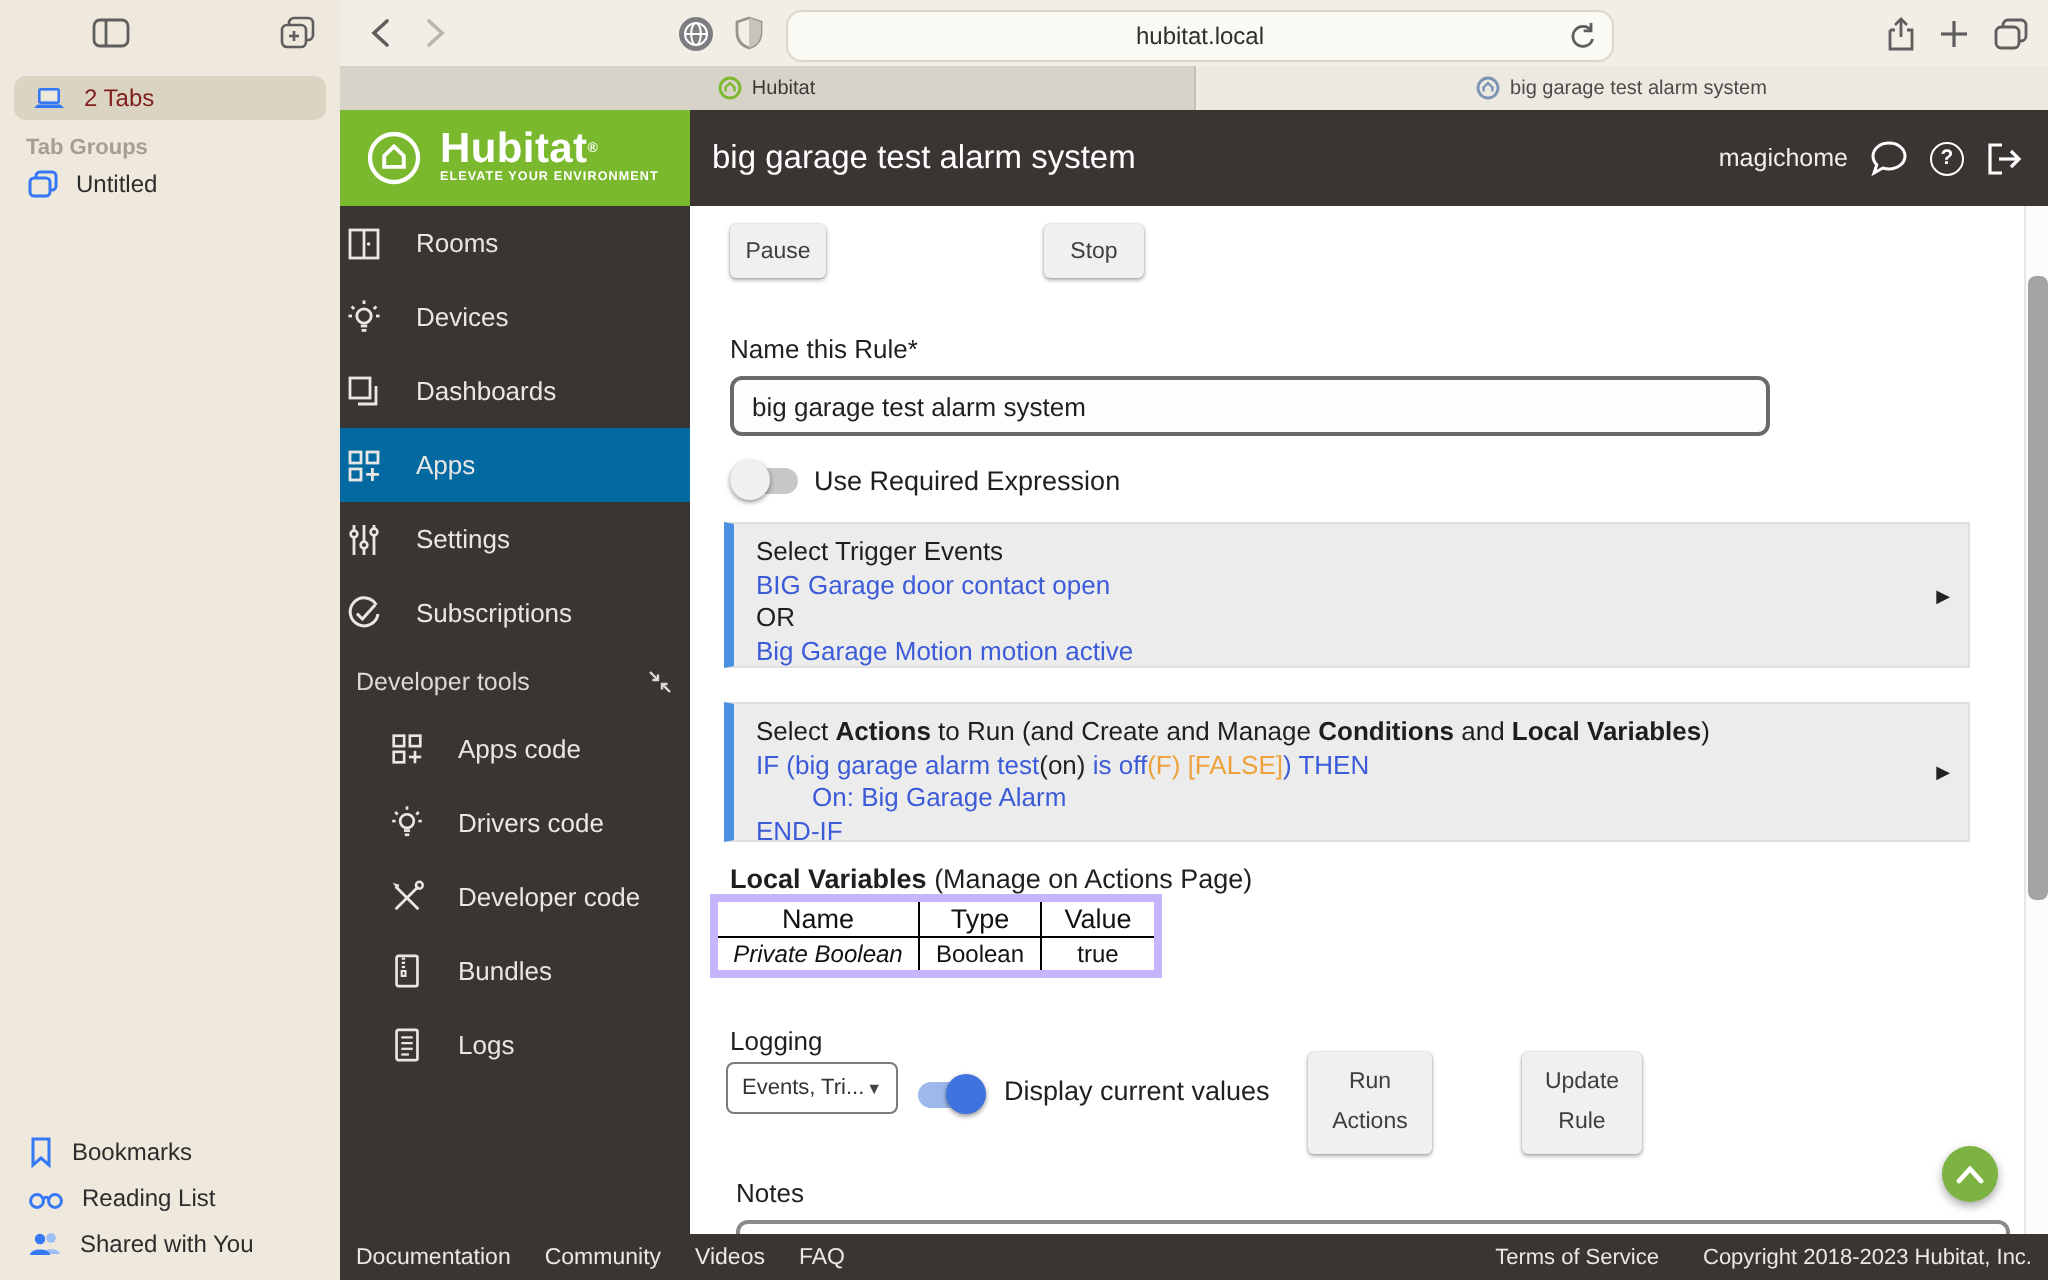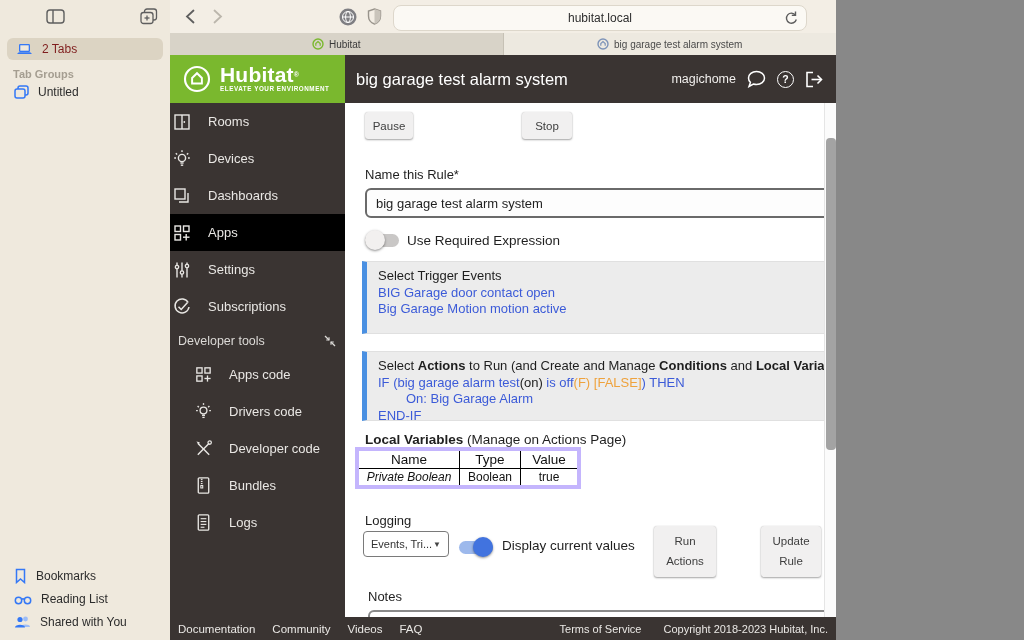--- a/index.html
+++ b/index.html
@@ -1,16 +1,16 @@
 <!DOCTYPE html>
 <html style="--hubitat-green: #7AB82E; --dark: #3A3432; --link-blue: #3C5BD8; --code-orange: #EFA23C; --panel-accent: #4A90E2; --toggle-blue: #4173DF; --fab-green: #7CB342; --safari-blue: #3478F6;"><head>
 <meta charset="utf-8">
 <style>
   html,body{margin:0;padding:0;background:#888;}
-  .screen{position:relative;width:836px;height:640px;overflow:hidden;
+  .screen{position:relative;width:1024px;height:640px;overflow:hidden;
     font-family:"Liberation Sans",sans-serif;background:#fff;}
   svg{display:block;}
 
   
   .chrome-top{position:absolute;left:0;top:0;width:1024px;height:33px;}
   .chrome-top-side{position:absolute;left:0;top:0;width:170px;height:33px;background:#EFE9DD;}
   .chrome-top-main{position:absolute;left:170px;top:0;right:0;height:33px;background:#F3EEE5;}
   .tool-icon{position:absolute;color:#5E5E5E;cursor:default;}
   .url-bar{position:absolute;left:393px;top:5px;width:412px;height:24px;background:#FBF9F4;
     border:1px solid #DDD7CB;border-radius:8px;display:flex;align-items:center;justify-content:center;}
@@ -39,21 +39,21 @@
   .app-header{position:absolute;left:175px;top:0;right:0;height:48px;background:var(--dark,#3A3432);
     display:flex;align-items:center;color:#fff;}
   .app-title{margin-left:11px;font-size:16.5px;font-weight:400;}
   .hdr-right{margin-left:auto;margin-right:13px;display:flex;align-items:center;gap:11px;}
   .hdr-user{font-size:12.5px;color:#F1EFED;}
   .help-circ{width:15px;height:15px;border:1.5px solid #fff;border-radius:50%;font-size:10.5px;font-weight:bold;
     display:flex;align-items:center;justify-content:center;color:#fff;}
 
   .app-nav{position:absolute;left:0;top:48px;width:175px;bottom:23px;background:var(--dark,#3A3432);color:#E9E7E4;}
   .nav-item{height:37px;display:flex;align-items:center;gap:16px;padding-left:2px;font-size:13px;cursor:default;}
-  .nav-item.selected{background:#000000;}
+  .nav-item.selected{background:#0369a1;}
   .nav-item.dev{padding-left:24px;}
   .nav-section{height:31px;display:flex;align-items:center;justify-content:space-between;
     padding:0 9px 0 8px;font-size:12.5px;color:#DCDAD7;}
 
   .app-footer{position:absolute;left:0;right:0;bottom:0;height:23px;background:var(--dark,#3A3432);
     display:flex;align-items:center;color:#EAE8E5;font-size:11.5px;padding:0 8px;box-sizing:border-box;gap:17px;}
   .foot-right{margin-left:auto;display:flex;gap:22px;font-size:11px;}
 
   .app-main{position:absolute;left:175px;top:48px;right:0;bottom:23px;background:#fff;overflow:hidden;}
 
@@ -447,20 +447,21 @@
 
       <span class="switch" style="left:20px;top:127px;">
         <span class="track"></span>
           <span class="knob"></span>
       </span>
       <div class="field-label" style="left:62px;top:130px;font-size:13.5px;">Use Required Expression</div>
 
       <div class="panel" style="top:158px;height:73px;">
         <div>Select Trigger Events</div>
         <div class="c-blue">BIG Garage door contact open</div>
+        <div>OR</div>
         <div class="c-blue">Big Garage Motion motion active</div>
         <span class="arrow">▶</span>
       </div>
 
       <div class="panel" style="top:248px;height:70px;">
         <div><span>Select </span><b>Actions</b><span> to Run (and Create and Manage </span><b>Conditions</b><span> and </span><b>Local Variables</b><span>)</span></div>
         <div><span class="c-blue">IF (big garage alarm test</span><span class="c-dark">(on)</span><span class="c-blue"> is off</span><span class="c-orange">(F)</span><span class="c-orange"> [FALSE]</span><span class="c-blue">) THEN</span></div>
         <div class="c-blue indent1">On: Big Garage Alarm</div>
         <div class="c-blue">END-IF</div>
         <span class="arrow">▶</span>

